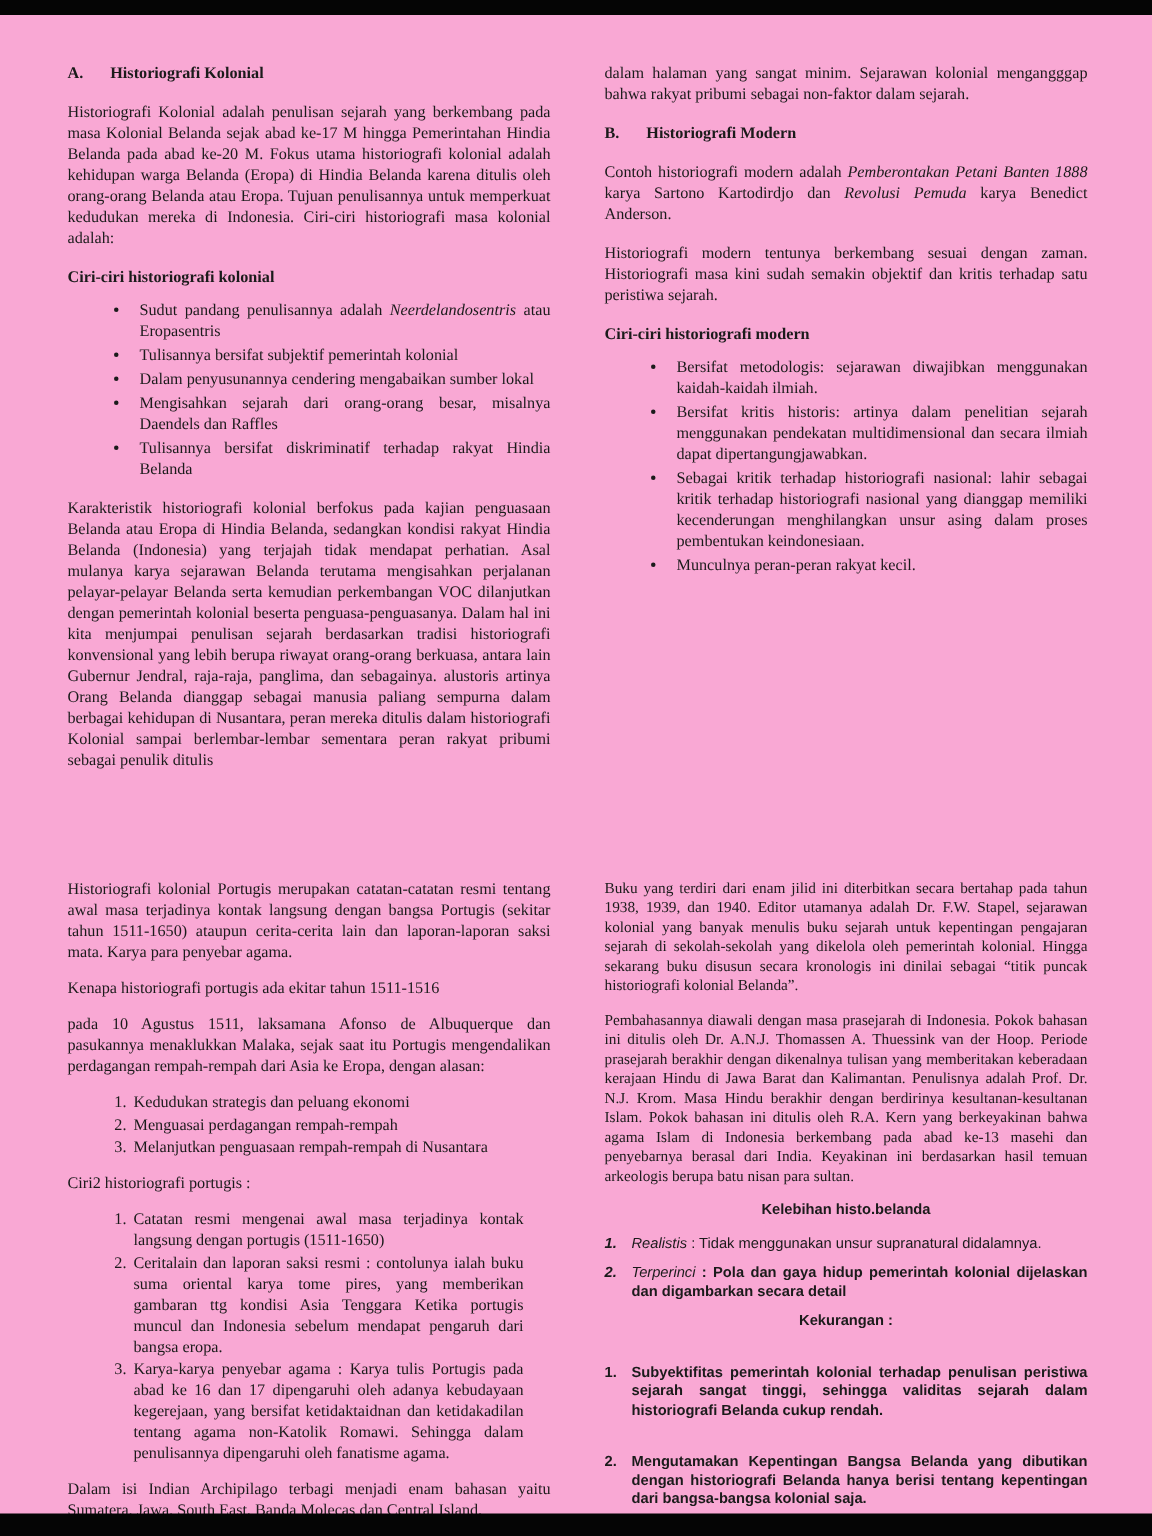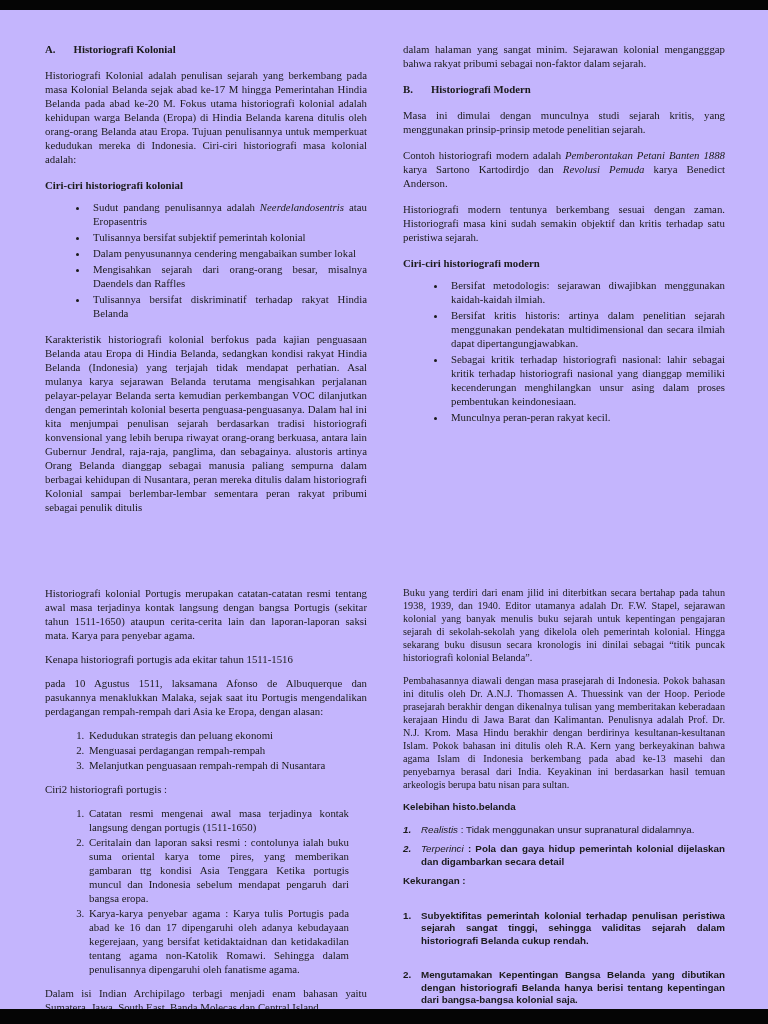--- a/index.html
+++ b/index.html
@@ -1,17 +1,17 @@
 <!DOCTYPE html>
 <html><head>
 <meta charset="utf-8">
 <style>
   html, body { margin:0; padding:0; background:#ffffff; }
   .canvas {
-    position:relative; width:768px; height:1024px; background:#c4b5fd;
+    position:relative; width:768px; height:1024px; background:#f9a8d4;
     overflow:hidden; font-family:"Liberation Serif", serif; color:#1b1b1b;
   }
   .bar { position:absolute; left:0; width:768px; background:#050505; z-index:9; }
   .bar-top { top:0; height:10px; }
   .bar-bottom { bottom:0; height:15px; }
 
   .row { position:absolute; left:45px; width:680px; display:flex; gap:36px; }
   .row-1 { top:42px; }
   .row-2 { top:586px; }
   .col { width:322px; font-size:10.8px; line-height:14px; text-align:justify; }
@@ -28,21 +28,21 @@
   ul.bullets li { padding-left:4px; margin-bottom:2px; }
 
   .center-heading { text-align:center; font-weight:bold; font-size:11.6px; margin:0 0 13px 0; letter-spacing:0.2px; }
 
   ol.numlist { margin:0 18px 10px 0; padding-left:42px; }
   ol.numlist li { padding-left:2px; margin-bottom:1px; }
 
   .col-p2-right { font-size:10.2px; line-height:13px; }
 
   .sansblock { font-family:"Liberation Sans", sans-serif; font-size:9.8px; line-height:12.5px; text-align:justify; }
-  .sans-heading { font-weight:bold; margin:0 0 7px 0; text-align:left; }
+  .sans-heading { font-weight:bold; margin:0 0 7px 0; text-align:center; }
   ol.sanslist { list-style:none; counter-reset:item; margin:0 0 7px 0; padding:0; }
   ol.sanslist li { counter-increment:item; position:relative; padding-left:18px; margin-bottom:7px; }
   ol.sanslist li::before { content: counter(item) "."; position:absolute; left:0; top:0; font-weight:bold; }
   ol.sanslist.lead-italic li::before { font-style:italic; }
   .bold { font-weight:bold;margin-top:22px; }
   .lead { font-style:italic; }
 </style>
 </head>
 <body>
 
@@ -67,21 +67,20 @@
       </ul>
 
       <p>Karakteristik historiografi kolonial berfokus pada kajian penguasaan Belanda atau Eropa di Hindia Belanda, sedangkan kondisi rakyat Hindia Belanda (Indonesia) yang terjajah tidak mendapat perhatian. Asal mulanya karya sejarawan Belanda terutama mengisahkan perjalanan pelayar-pelayar Belanda serta kemudian perkembangan VOC dilanjutkan dengan pemerintah kolonial beserta penguasa-penguasanya. Dalam hal ini kita menjumpai penulisan sejarah berdasarkan tradisi historiografi konvensional yang lebih berupa riwayat orang-orang berkuasa, antara lain Gubernur Jendral, raja-raja, panglima, dan sebagainya. alustoris artinya Orang Belanda dianggap sebagai manusia paliang sempurna dalam berbagai kehidupan di Nusantara, peran mereka ditulis dalam historiografi Kolonial sampai berlembar-lembar sementara peran rakyat pribumi sebagai penulik ditulis</p>
     </div>
 
     <div class="col">
       <p>dalam halaman yang sangat minim. Sejarawan kolonial mengangggap bahwa rakyat pribumi sebagai non-faktor dalam sejarah.</p>
 
       <p class="abc-heading"><span>B.</span><span class="ht">Historiografi Modern</span></p>
 
-      <p>Masa ini dimulai dengan munculnya studi sejarah kritis, yang menggunakan prinsip-prinsip metode penelitian sejarah.</p>
 
       <p><span>Contoh historiografi modern adalah </span><i>Pemberontakan Petani Banten 1888</i><span> karya Sartono Kartodirdjo dan </span><i>Revolusi Pemuda</i><span> karya Benedict Anderson.</span></p>
 
       <p>Historiografi modern tentunya berkembang sesuai dengan zaman. Historiografi masa kini sudah semakin objektif dan kritis terhadap satu peristiwa sejarah.</p>
 
       <p class="sub-heading">Ciri-ciri historiografi modern</p>
 
       <ul class="bullets">
         <li>Bersifat metodologis: sejarawan diwajibkan menggunakan kaidah-kaidah ilmiah.</li>
         <li>Bersifat kritis historis: artinya dalam penelitian sejarah menggunakan pendekatan multidimensional dan secara ilmiah dapat dipertangungjawabkan.</li>

